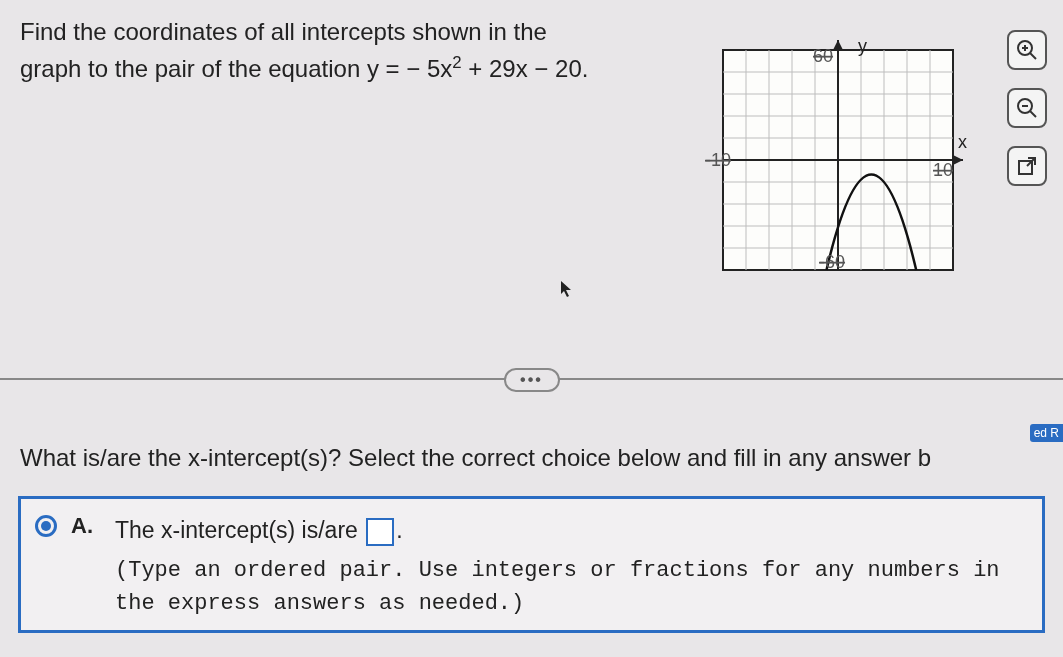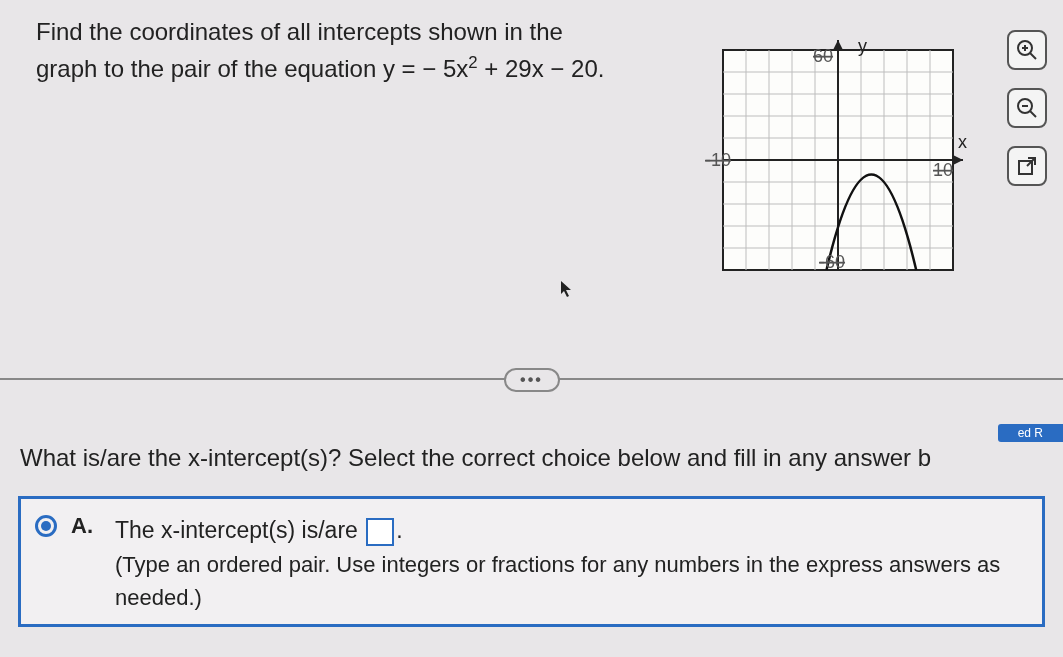--- a/index.html
+++ b/index.html
@@ -5,21 +5,21 @@
   * { box-sizing: border-box; margin: 0; padding: 0; }
   body {
     font-family: Arial, Helvetica, sans-serif;
     background: #e8e6e8;
     width: 1063px;
     height: 657px;
     position: relative;
     color: #222;
   }
   .top-section {
-    padding: 14px 20px 10px 36px;
+    padding: 14px 20px 10px 20px;
     position: relative;
     height: 340px;
   }
   .question-text {
     font-size: 24px;
     line-height: 1.5;
     max-width: 680px;
   }
   .eq { white-space: nowrap; }
   sup { font-size: 0.7em; vertical-align: super; }
@@ -83,21 +83,21 @@
     font-size: 24px;
     margin-top: 24px;
   }
   .edge-badge {
     position: absolute;
     right: 0;
     top: 44px;
     background: #2a6cc2;
     color: #fff;
     font-size: 12px;
-    padding: 2px 20px;
+    padding: 2px 4px;
     border-radius: 3px 0 0 3px;
   }
   .answer-box {
     margin: 6px 18px 12px 18px;
     border: 3px solid #2a6cc2;
     background: #f2f0f2;
     padding: 14px 14px 10px 14px;
     display: flex;
     gap: 14px;
   }
@@ -126,20 +126,22 @@
   .answer-input {
     display: inline-block;
     width: 28px; height: 28px;
     border: 2px solid #2a6cc2;
     background: #fff;
     vertical-align: middle;
     margin: 0 2px;
   }
   .hint {
     font-size: 22px;
+    margin-top: 6px;
+    font-family: Liberation Mono, monospace;
   }
 </style>
 </head>
 <body>
 
 <div class="top-section">
   <div class="question-text">
     <span>Find the coordinates of all intercepts shown in the</span><br>
     <span>graph to the pair of the equation </span><span class="eq">y = − 5x<sup>2</sup> + 29x − 20</span><span>.</span>
   </div>

